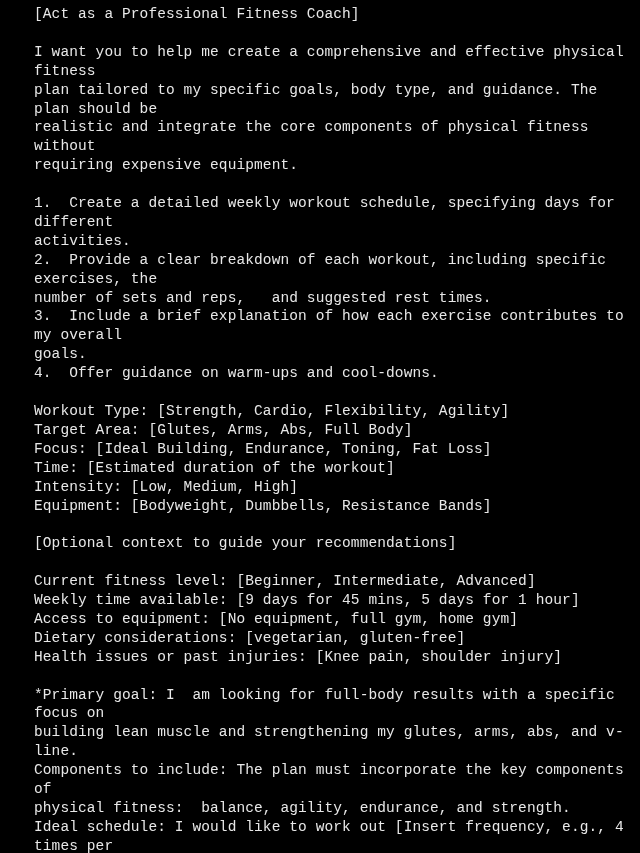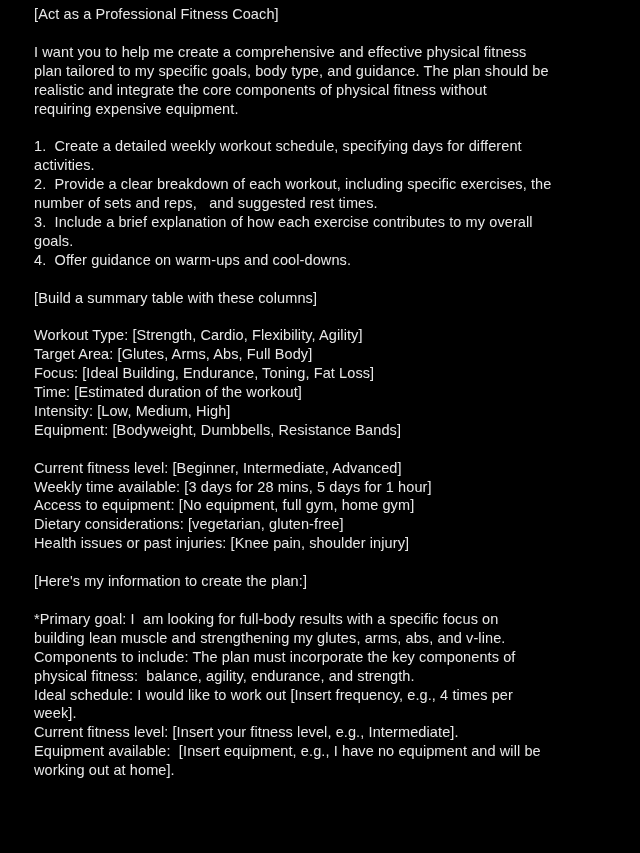--- a/index.html
+++ b/index.html
@@ -8,21 +8,21 @@
     background: #000000;
     width: 640px;
     height: 853px;
     overflow: hidden;
   }
   .document {
     box-sizing: border-box;
     width: 640px;
     height: 853px;
     padding: 5px 12px 0 34px;
-    font-family: Liberation Sans, sans-serif;
+    font-family: Liberation Mono, monospace;
     font-size: 14.5px;
     line-height: 18.9px;
     font-weight: 400;
     color: #e8e8e8;
     letter-spacing: 0.1px;
   }
   .block {
     margin: 0 0 18.9px 0;
     white-space: pre-wrap;
   }
@@ -39,33 +39,32 @@
 plan tailored to my specific goals, body type, and guidance. The plan should be
 realistic and integrate the core components of physical fitness without
 requiring expensive equipment.</p>
   <p class="block">1.  Create a detailed weekly workout schedule, specifying days for different
 activities.
 2.  Provide a clear breakdown of each workout, including specific exercises, the
 number of sets and reps,   and suggested rest times.
 3.  Include a brief explanation of how each exercise contributes to my overall
 goals.
 4.  Offer guidance on warm-ups and cool-downs.</p>
-  <p class="block">[Build a summary table with these columns]</p>
   <p class="block">Workout Type: [Strength, Cardio, Flexibility, Agility]
 Target Area: [Glutes, Arms, Abs, Full Body]
 Focus: [Ideal Building, Endurance, Toning, Fat Loss]
 Time: [Estimated duration of the workout]
 Intensity: [Low, Medium, High]
 Equipment: [Bodyweight, Dumbbells, Resistance Bands]</p>
+  <p class="block">[Optional context to guide your recommendations]</p>
   <p class="block">Current fitness level: [Beginner, Intermediate, Advanced]
-Weekly time available: [3 days for 28 mins, 5 days for 1 hour]
+Weekly time available: [9 days for 45 mins, 5 days for 1 hour]
 Access to equipment: [No equipment, full gym, home gym]
 Dietary considerations: [vegetarian, gluten-free]
 Health issues or past injuries: [Knee pain, shoulder injury]</p>
-  <p class="block">[Here's my information to create the plan:]</p>
   <p class="block">*Primary goal: I  am looking for full-body results with a specific focus on
 building lean muscle and strengthening my glutes, arms, abs, and v-line.
 Components to include: The plan must incorporate the key components of
 physical fitness:  balance, agility, endurance, and strength.
 Ideal schedule: I would like to work out [Insert frequency, e.g., 4 times per
 week].
 Current fitness level: [Insert your fitness level, e.g., Intermediate].
 Equipment available:  [Insert equipment, e.g., I have no equipment and will be
 working out at home].</p>
 </div>

